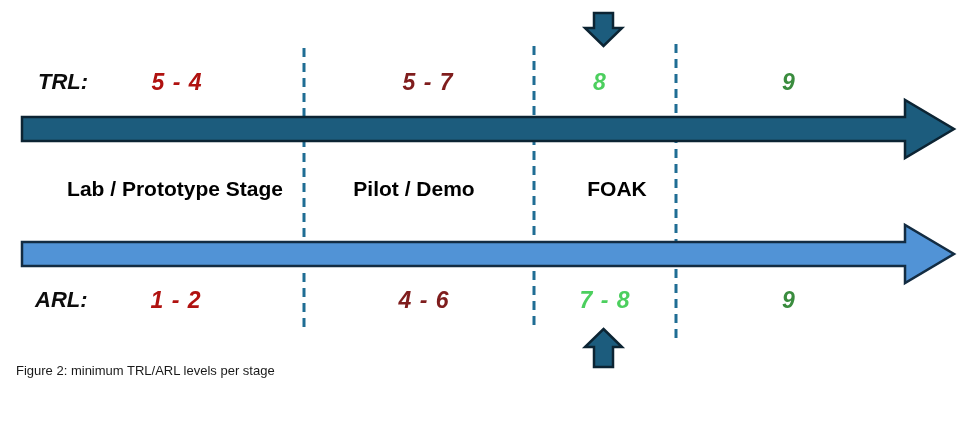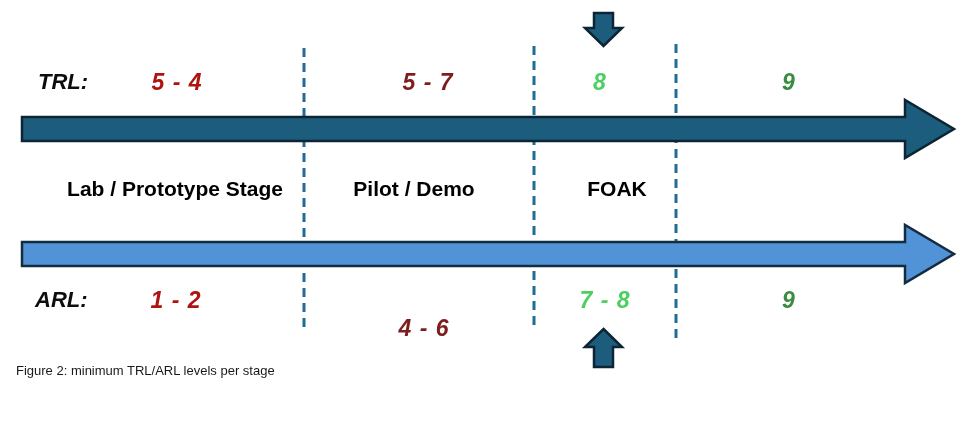--- a/index.html
+++ b/index.html
@@ -78,19 +78,19 @@
   <div class="txt level-num c-orange centered" style="left:428px; top:69px;">5 - 7</div>
   <div class="txt level-num c-lightgreen centered" style="left:600px; top:69px;">8</div>
   <div class="txt level-num c-green centered" style="left:789px; top:69px;">9</div>
 
   <div class="txt stage-label centered" style="left:414px; top:177px;">Pilot / Demo</div>
   <div class="txt stage-label centered" style="left:175px; top:177px;">Lab / Prototype Stage</div>
   <div class="txt stage-label centered" style="left:569px; top:177px;margin-left:48px;">FOAK</div>
 
   <div class="txt row-label" style="left:35px; top:287px;">ARL:</div>
   <div class="txt level-num c-red centered" style="left:176px; top:287px;">1 - 2</div>
-  <div class="txt level-num c-orange centered" style="left:424px; top:287px;margin-top:28px;">4 - 6</div>
+  <div class="txt level-num c-orange centered" style="left:424px; top:287px;">4 - 6</div>
   <div class="txt level-num c-lightgreen centered" style="left:605px; top:287px;">7 - 8</div>
   <div class="txt level-num c-green centered" style="left:789px; top:287px;">9</div>
 
   <div class="txt caption" style="left:16px; top:363px;">Figure 2: minimum TRL/ARL levels per stage</div>
 
 </div>
 
 </body></html>

